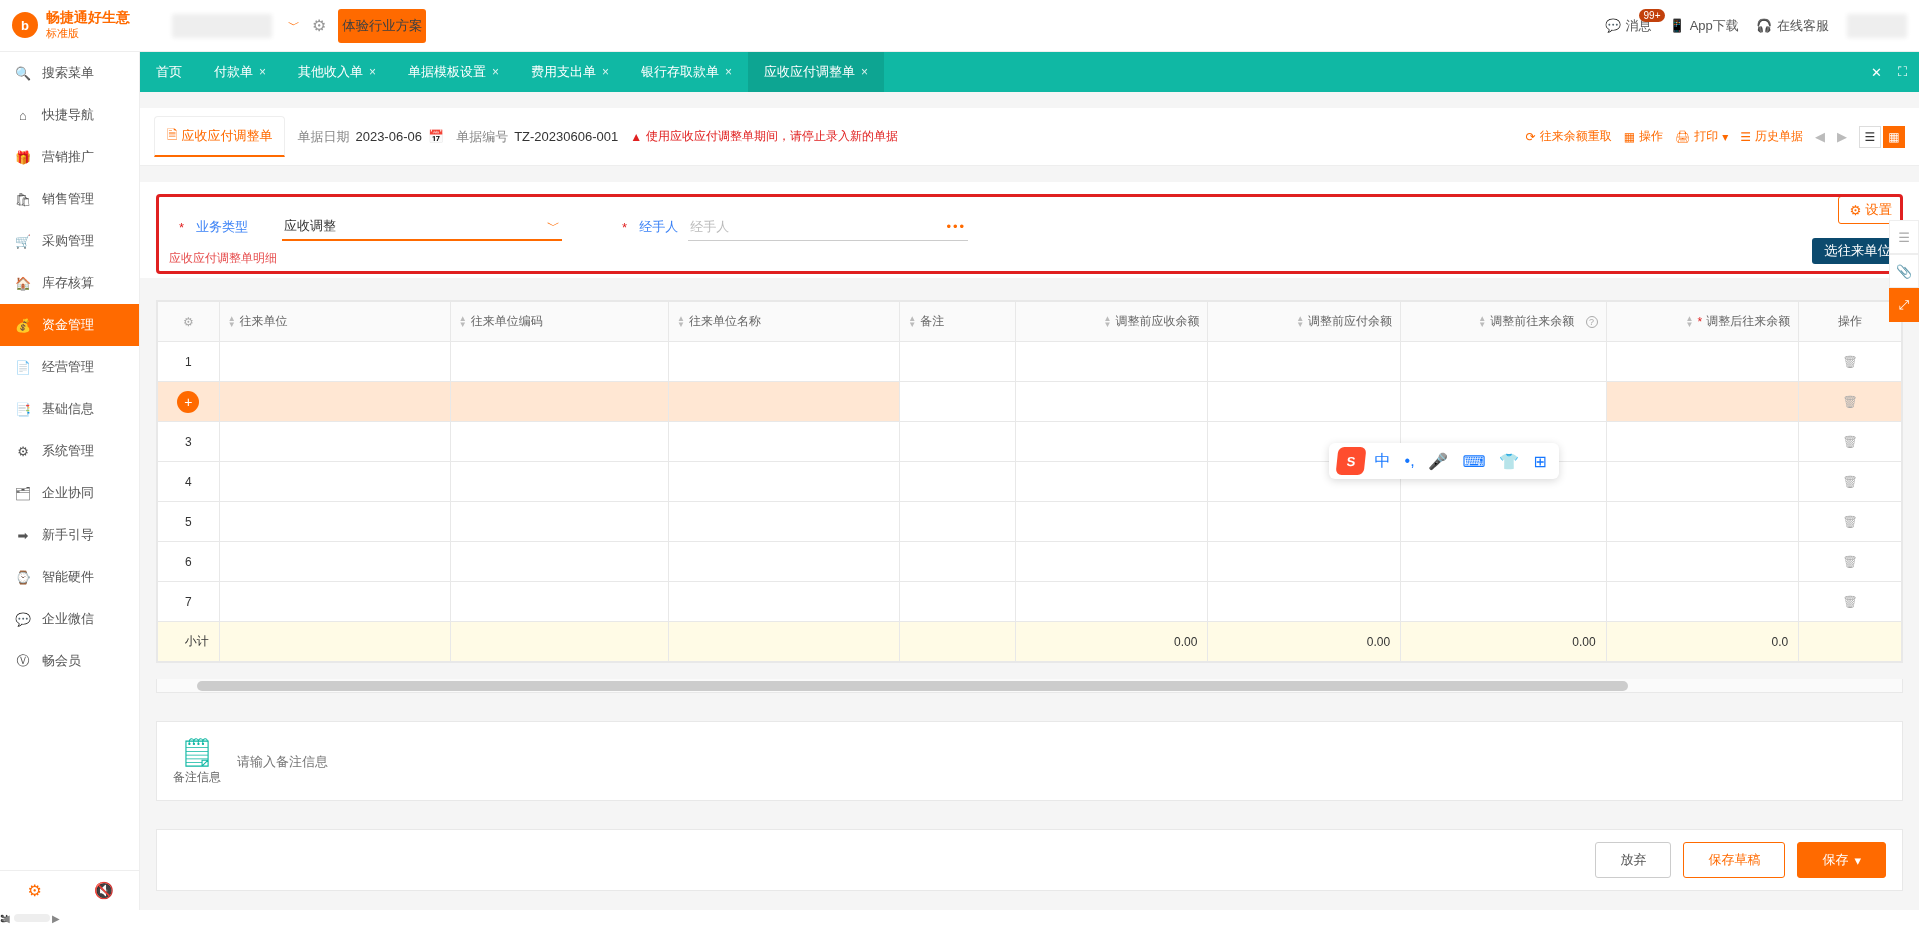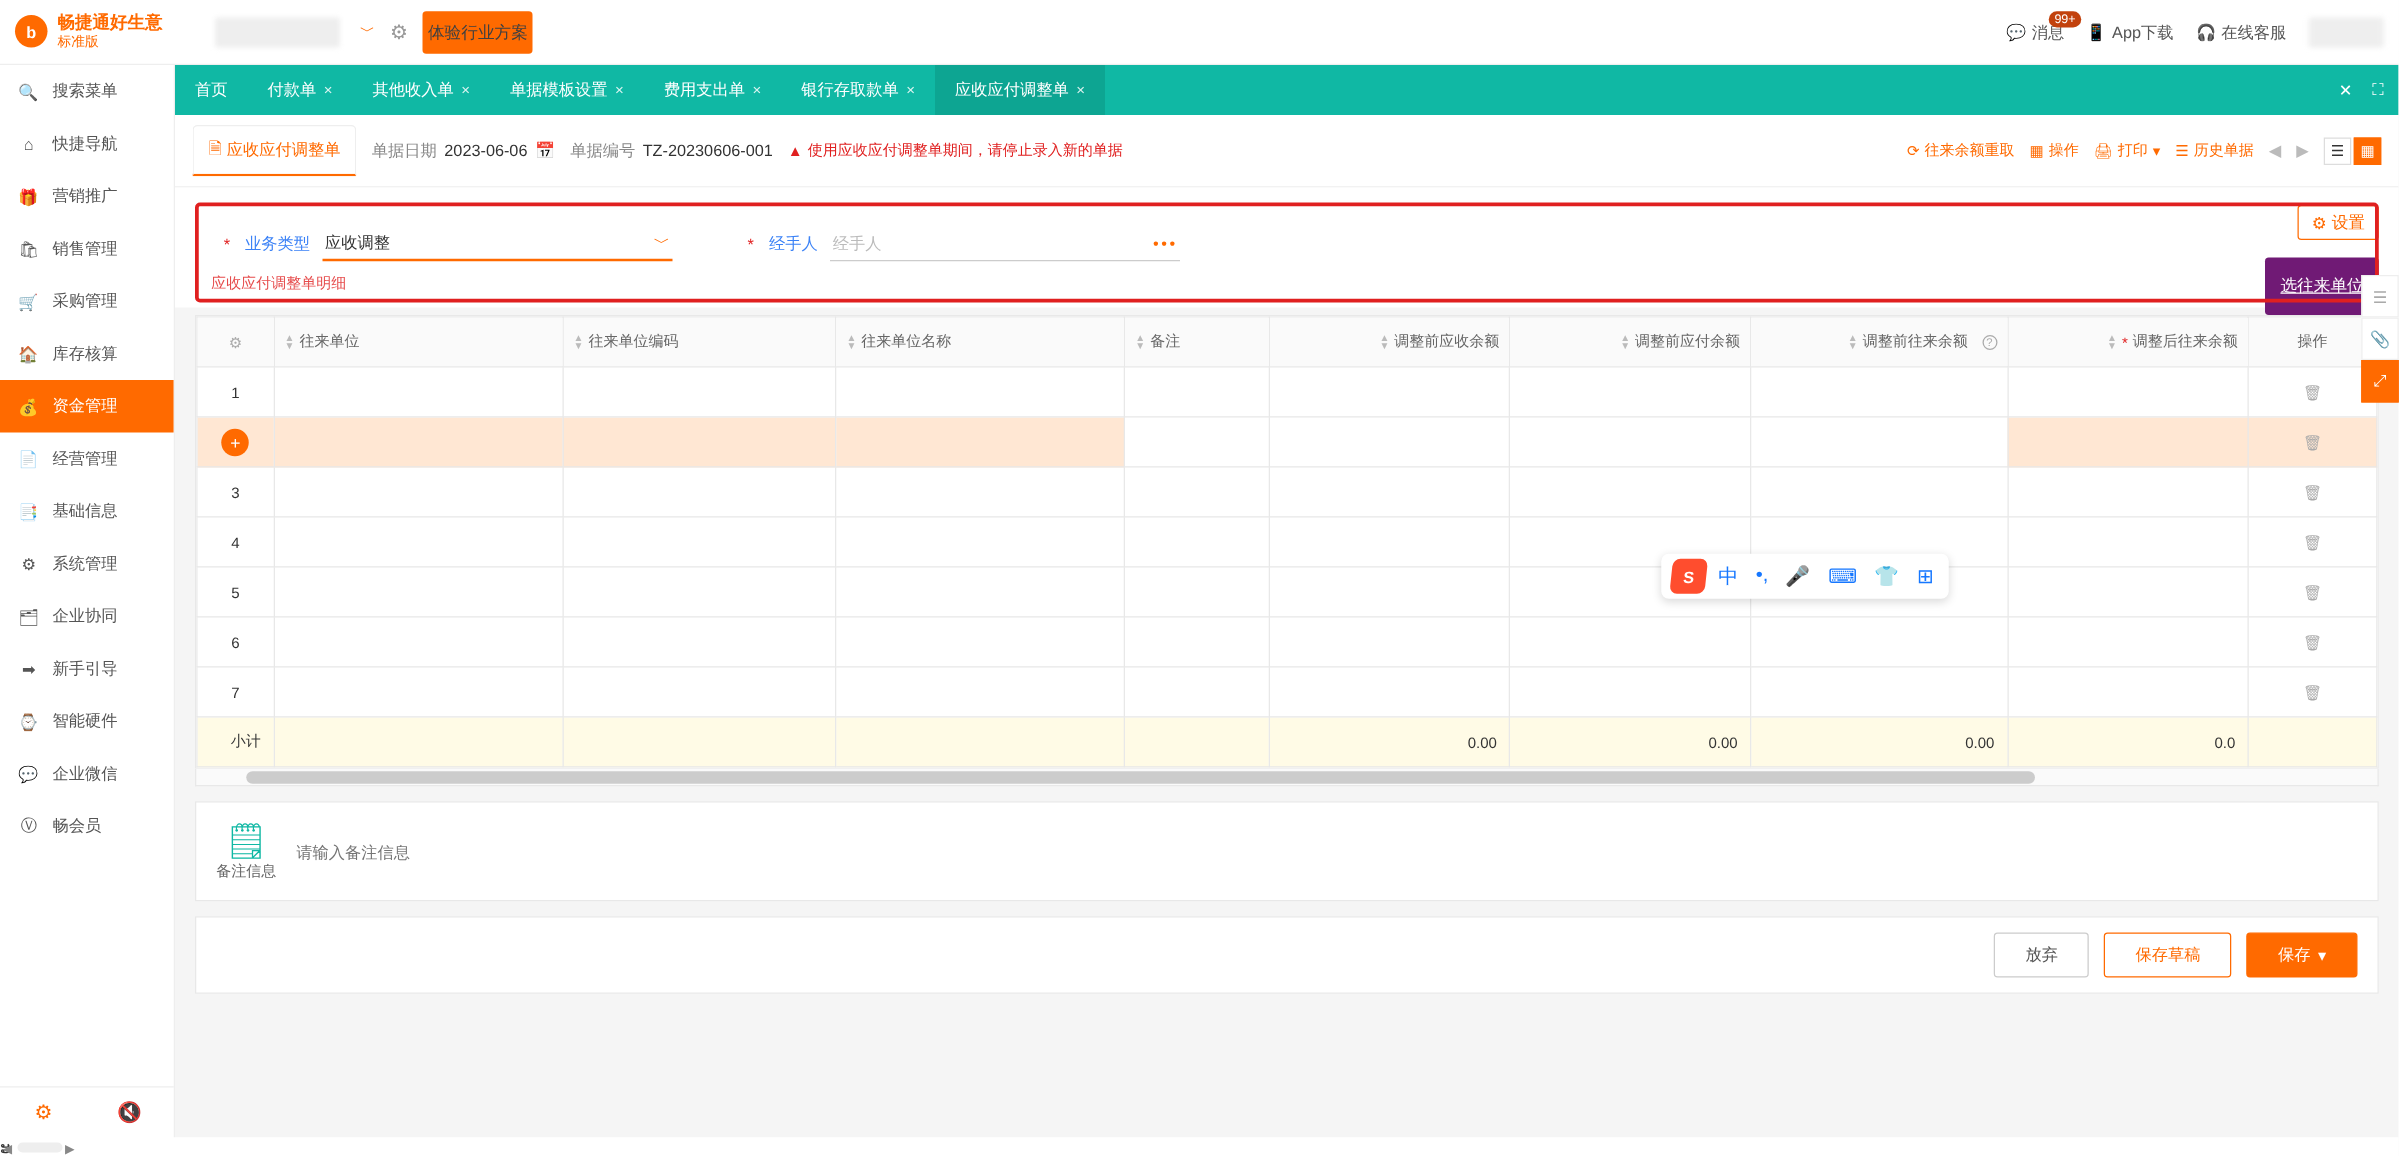--- a/index.html
+++ b/index.html
@@ -28,21 +28,21 @@
   
   .sidebar { width: 140px; background: #fff; border-right: 1px solid #eee; display: flex; flex-direction: column; }
   .side-items { flex: 1; overflow: auto; }
   .side-item { display: flex; align-items: center; gap: 10px; padding: 12px 14px; color: #555; cursor: pointer; }
   .side-item.active { background: #ff6a00; color: #fff; }
   .side-icon { width: 18px; display: inline-flex; justify-content: center; }
   .side-bottom { display: flex; border-top: 1px solid #eee; }
   .side-bottom-btn { flex: 1; text-align: center; padding: 10px 0; color: #ff6a00; cursor: pointer; font-size: 16px; }
 
   
-  .content { flex: 1; display: flex; flex-direction: column; overflow: hidden; background: #f5f5f5; }
+  .content { flex: 1; display: flex; flex-direction: column; overflow: hidden; background: #f5f5f5; gap: 16px; }
 
   
   .tabs { height: 40px; background: #10b8a4; display: flex; align-items: stretch; }
   .tab { display: flex; align-items: center; padding: 0 16px; color: #fff; cursor: pointer; gap: 6px; }
   .tab.active { background: #0da592; }
   .tab-close { font-size: 12px; opacity: .85; }
   .tabs-right { margin-left: auto; display: flex; align-items: center; gap: 8px; padding-right: 8px; color: #fff; }
   .tabs-right span { cursor: pointer; padding: 4px; }
 
   
@@ -58,27 +58,27 @@
   .view-toggle { display: flex; gap: 2px; }
   .vt-btn { width: 22px; height: 22px; border: 1px solid #ddd; display: flex; align-items: center; justify-content: center; cursor: pointer; font-size: 12px; }
   .vt-btn.active { background: #ff6a00; color: #fff; border-color: #ff6a00; }
 
   
   .form-wrap { background: #fff; padding: 12px 16px 4px; position: relative; }
   .red-box { border: 3px solid #e02020; border-radius: 4px; padding: 16px 20px 30px; display: flex; align-items: center; gap: 60px; position: relative; }
   .form-field { display: flex; align-items: center; gap: 10px; }
   .req { color: #e02020; margin-right: 2px; }
   .field-label { color: #3b82f6; font-size: 13px; }
-  .sel-box { border-bottom: 2px solid #ff6a00; min-width: 280px; padding: 4px 2px; display: flex; align-items: center; justify-content: space-between; }
+  .sel-box { border-bottom: 2px solid #ff6a00; min-width: 280px; padding: 4px 2px; display: flex; align-items: center; justify-content: space-between; margin-left: 24px; }
   .sel-chev { color: #ff6a00; }
   .inp-box { border-bottom: 1px solid #ccc; min-width: 280px; padding: 4px 2px; display: flex; align-items: center; justify-content: space-between; color: #bbb; }
   .ellipsis { color: #ff6a00; letter-spacing: 2px; }
   .red-sub { position: absolute; left: 10px; bottom: 4px; color: #e02020; font-size: 12px; filter: blur(0.5px); opacity: .8; margin-top: 28px; }
   .settings-btn { position: absolute; right: 16px; top: 14px; border: 1px solid #ff6a00; color: #ff6a00; background: #fff; padding: 4px 10px; border-radius: 3px; display: flex; align-items: center; gap: 4px; cursor: pointer; }
-  .select-unit-btn { position: absolute; right: 16px; top: 56px; background: #701a75; color: #fff; border: none; padding: 14px 12px; border-radius: 3px; cursor: pointer; text-decoration: underline; }
+  .select-unit-btn { position: absolute; right: 16px; top: 56px; background: #0c4a6e; color: #fff; border: none; padding: 4px 12px; border-radius: 3px; cursor: pointer; }
 
   
   .table-wrap { background: #fff; margin: 6px 16px 0; border: 1px solid #e8e8e8; overflow: hidden; flex-shrink: 0; }
   table { border-collapse: collapse; width: 100%; table-layout: fixed; }
   th, td { border: 1px solid #e8e8e8; padding: 0; height: 40px; font-size: 12px; }
   th { background: #fafafa; color: #666; font-weight: normal; position: relative; }
   .th-inner { display: flex; align-items: center; justify-content: flex-start; padding: 0 8px; gap: 4px; height: 100%; }
   .th-inner.right { justify-content: flex-end; }
   .th-inner.center { justify-content: center; }
   .sort-arrows { display: flex; flex-direction: column; font-size: 8px; line-height: 6px; color: #bbb; }

